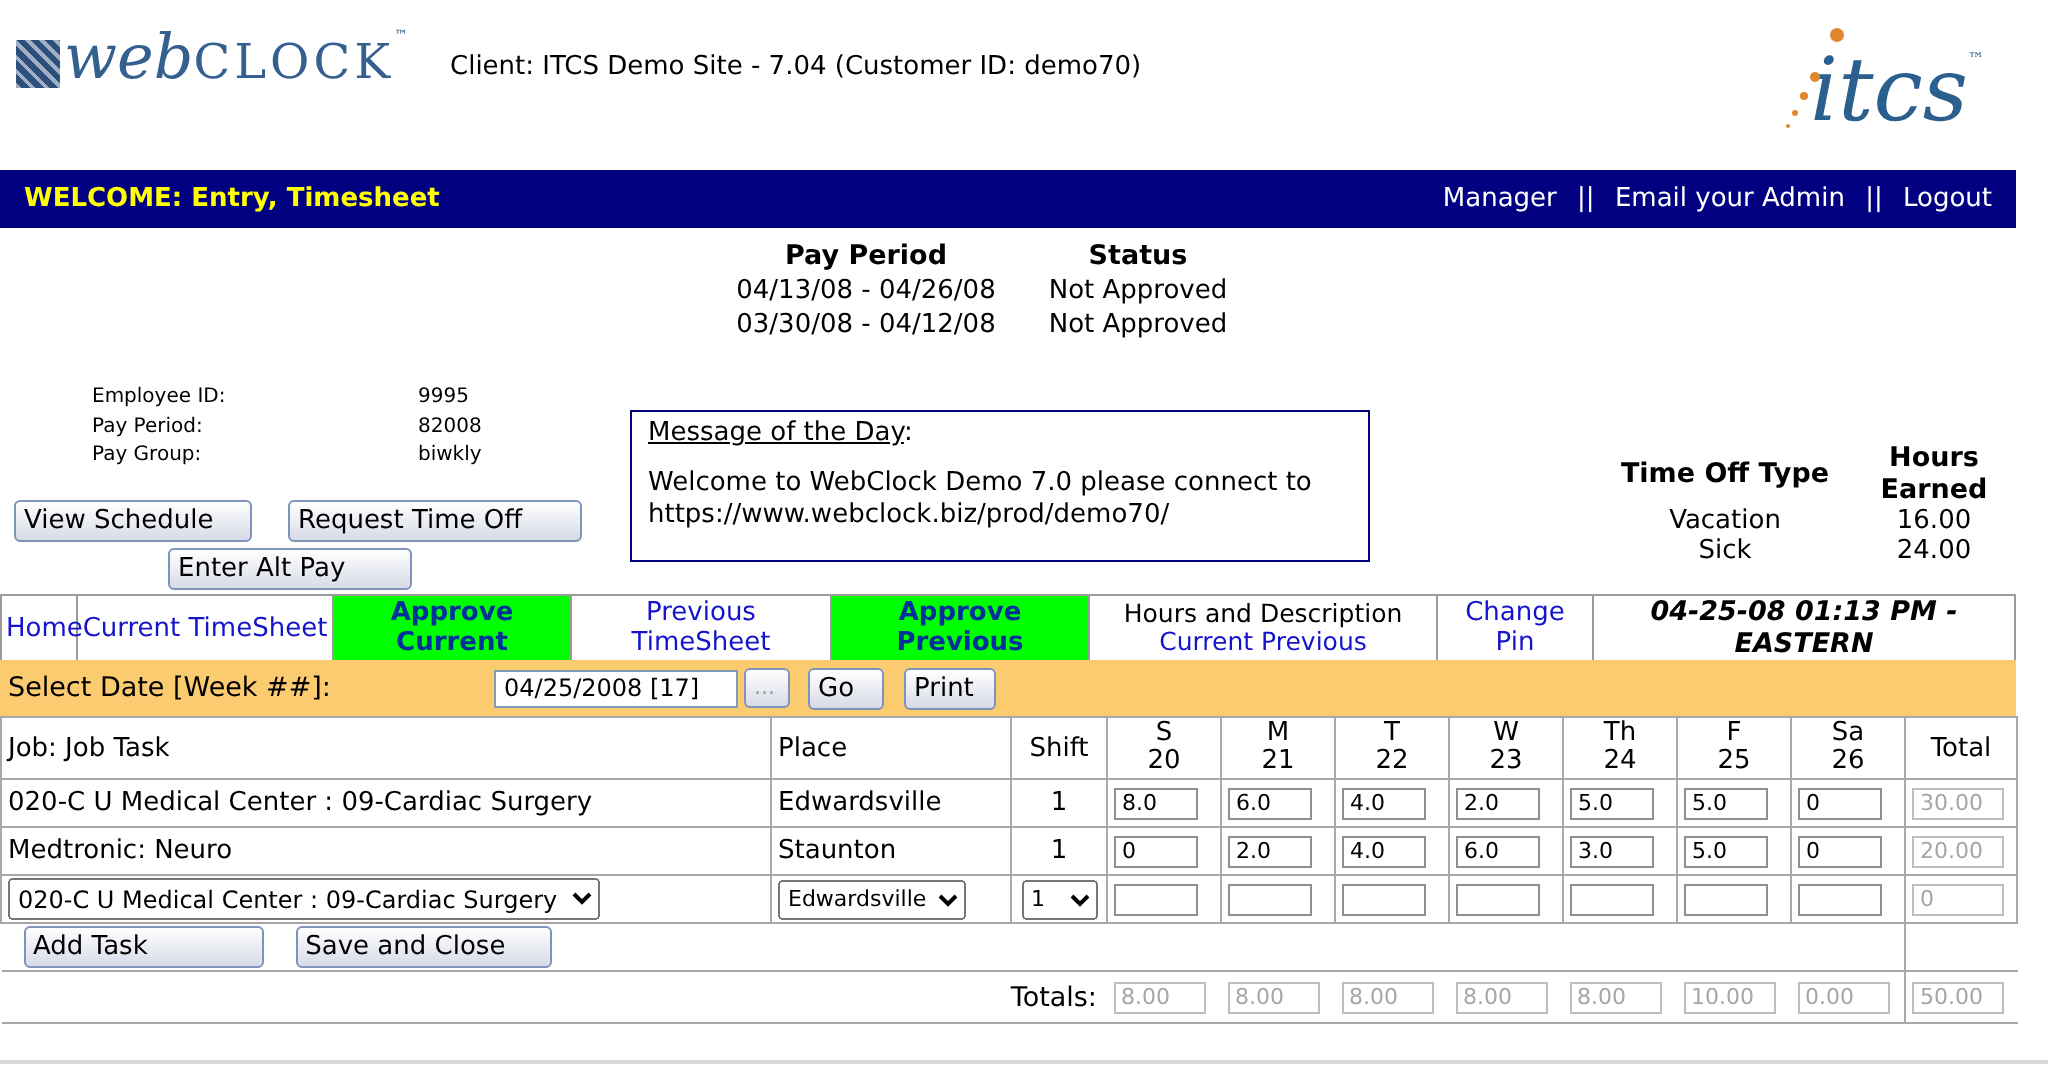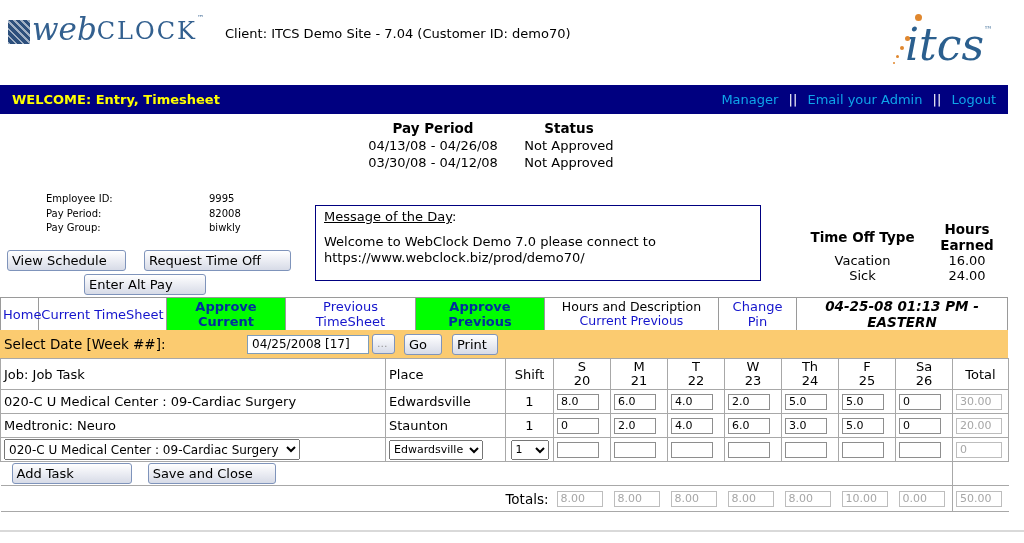--- a/index.html
+++ b/index.html
@@ -24,21 +24,21 @@
   .dot-1  { width:5px; height:5px; left:12px; top:30px; }
   .dot-2  { width:4px; height:4px; left:7px;  top:40px; }
   .dot-3  { width:3px; height:3px; left:3px;  top:49px; }
   .dot-4  { width:2px; height:2px; left:0px;  top:56px; }
 
   
   .welcome-bar { position:absolute; left:0; top:85px; width:1008px; height:29px; background:#000080;
                  display:flex; align-items:center; justify-content:space-between; padding:0 12px; }
   .welcome-text { color:#ffff00; font-weight:bold; font-size:13px; }
   .wb-links { color:#fff; font-size:13px; }
-  .wb-links a { color:#0ea5e9; text-decoration:none; cursor:pointer; }
+  .wb-links a { color:#ffffff; text-decoration:none; cursor:pointer; }
   .wb-links .sep { margin:0 6px; }
 
   
   .payperiod { position:absolute; left:358px; top:119px; border-collapse:collapse; }
   .payperiod th { font-weight:bold; text-align:center; padding:1px 4px; font-size:13.5px; }
   .payperiod td { text-align:center; padding:1px 4px; font-size:13px; }
   .payperiod .c1 { width:150px; } .payperiod .c2 { width:122px; }
 
   
   .empinfo { position:absolute; left:2px; top:192px; font-size:10px; line-height:14.5px;margin-left:44px; }
@@ -46,21 +46,21 @@
   .empinfo .lbl { width:163px; }
 
   .btn { font-family:"DejaVu Sans", sans-serif; font-size:13px; color:#000; text-align:left;
          background:linear-gradient(#ffffff, #e9ebf2 55%, #d7dbe7);
          border:1px solid #7f94bb; border-radius:3px; height:21px; cursor:pointer; padding:0 4px; }
   .btn-viewsched { position:absolute; left:7px;  top:250px; width:119px; }
   .btn-reqoff    { position:absolute; left:144px; top:250px; width:147px; }
   .btn-altpay    { position:absolute; left:84px;  top:274px; width:122px; }
 
   
-  .motd { position:absolute; left:315px; top:205px; width:446px; height:76px;
+  .motd { position:absolute; left:315px; top:205px; width:370px; height:76px;
           border:1px solid #000080; padding:3px 8px; font-size:13px; }
   .motd-title { text-decoration:underline; }
   .motd-body { margin-top:10px; line-height:16px; }
 
   
   .timeoff { position:absolute; left:800px; top:221px; border-collapse:collapse; }
   .timeoff th { font-weight:bold; font-size:13.5px; padding:0 2px; text-align:center; }
   .timeoff td { font-size:13px; text-align:center; padding:0 2px; }
   .timeoff .c1 { width:125px; } .timeoff .c2 { width:84px; }
 

